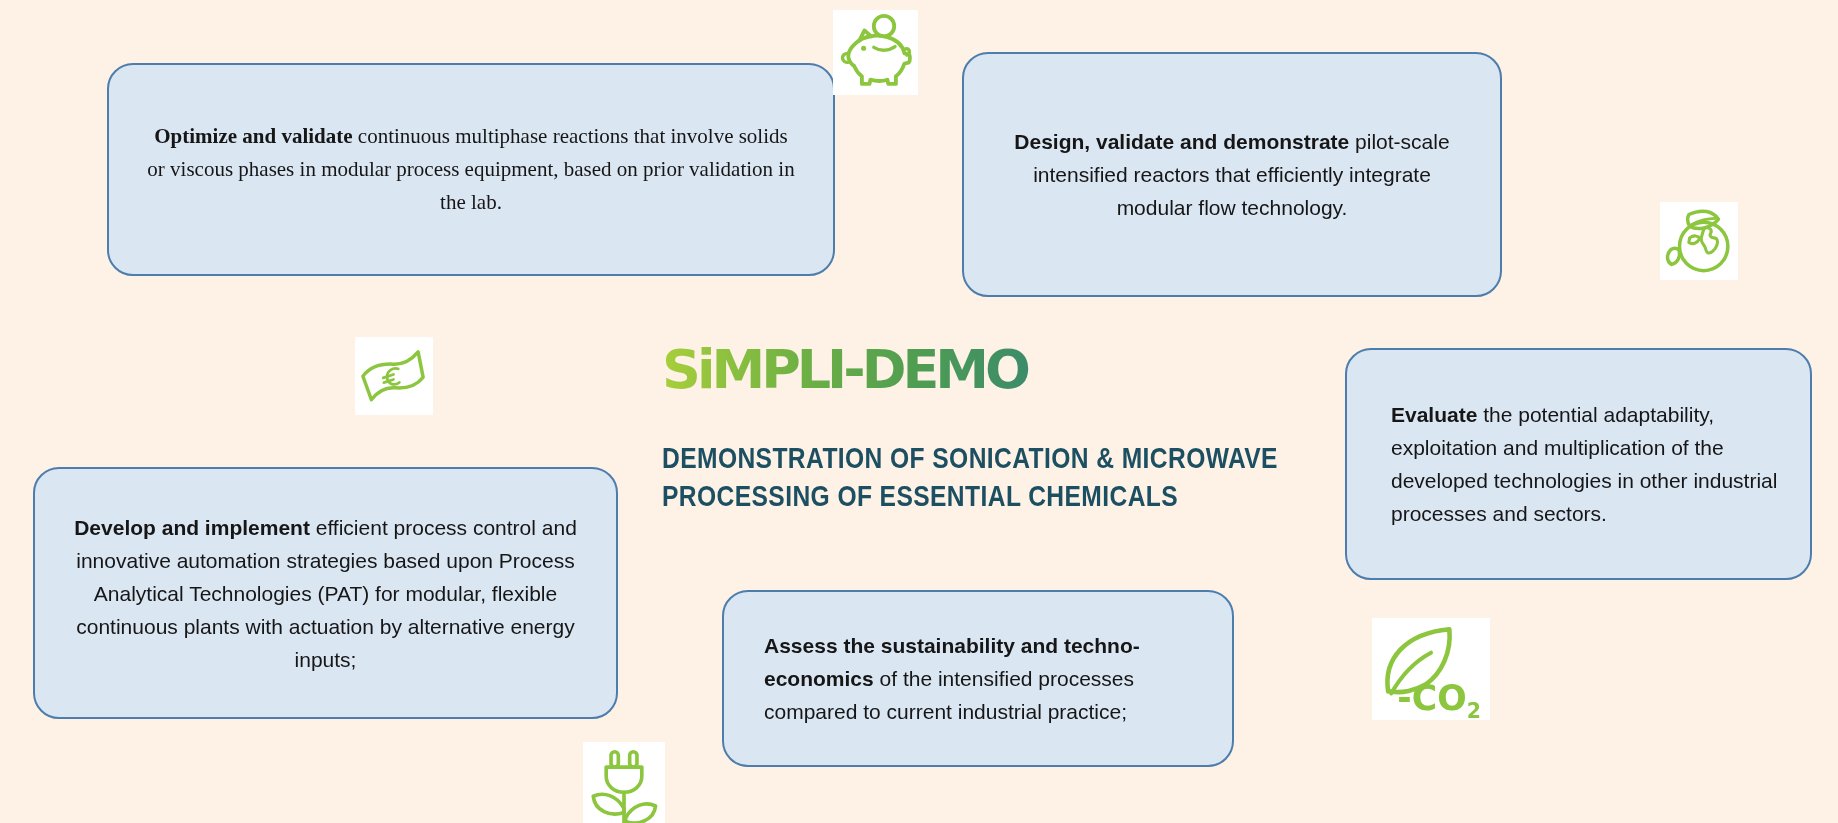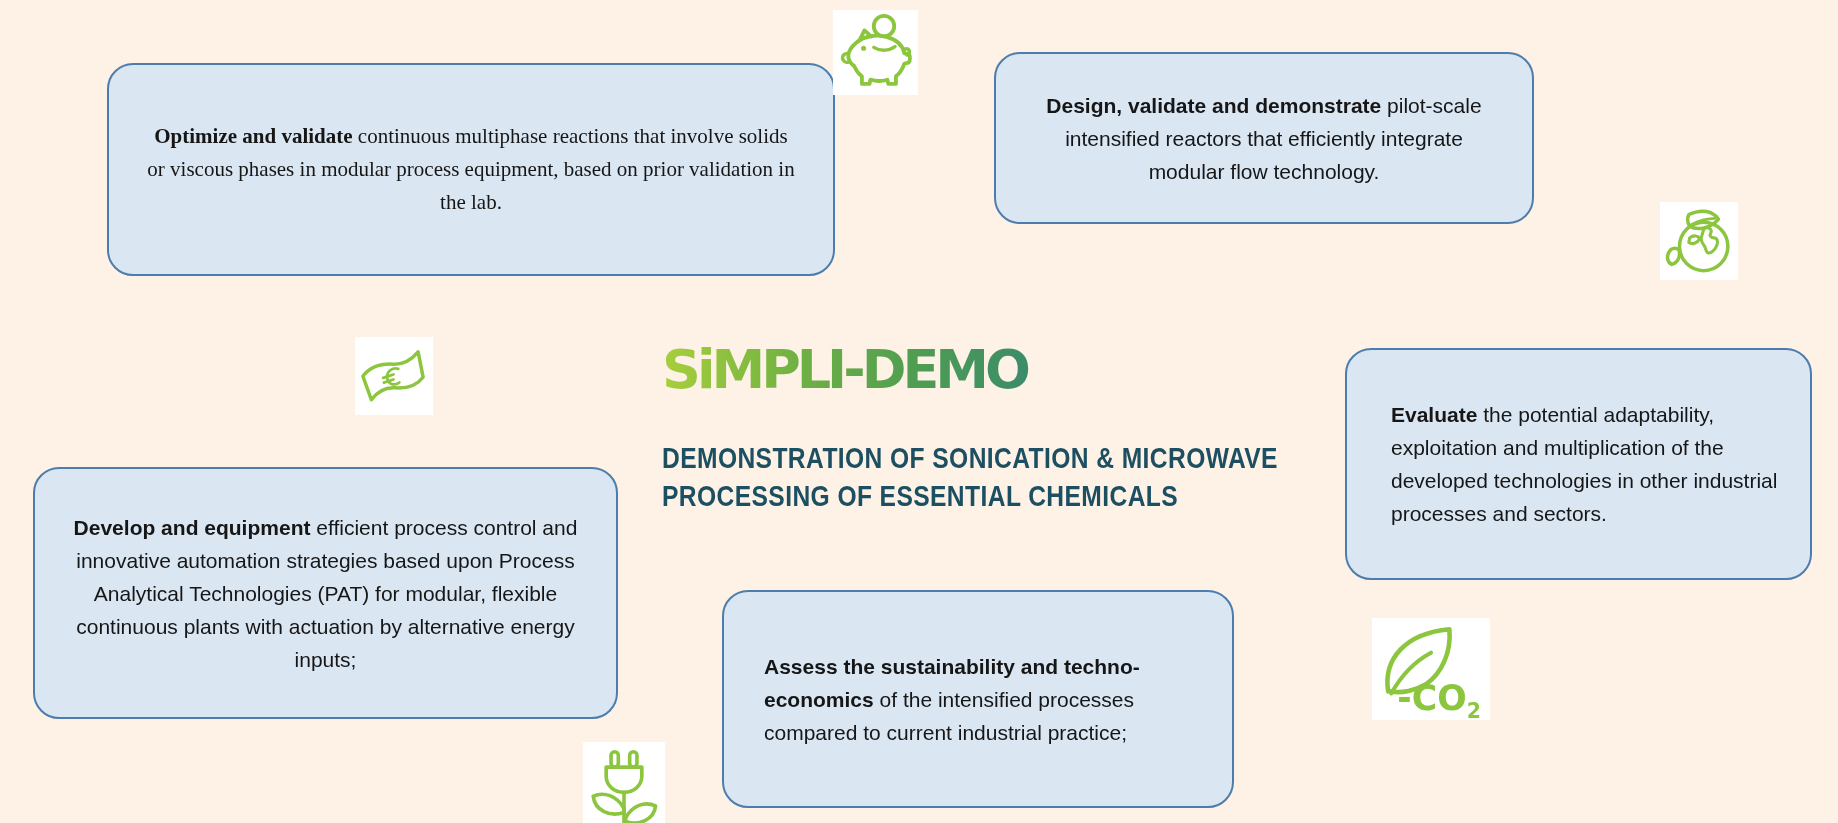--- a/index.html
+++ b/index.html
@@ -17,24 +17,24 @@
   }
   .obj-text{
     margin:0;
     font-size:21px;line-height:33px;color:#161616;
   }
   .obj-text b{font-weight:bold;}
   .t-center{text-align:center;}
   .t-left{text-align:left;}
 
   .box-optimize{left:107px;top:63px;width:728px;height:213px;padding:14px 38px;font-family:Liberation Serif, serif;}
-  .box-design{left:962px;top:52px;width:540px;height:172px;padding:14px 34px;margin-left:32px;}
+  .box-design{left:962px;top:52px;width:540px;height:245px;padding:14px 34px;}
   .box-evaluate{left:1345px;top:348px;width:467px;height:232px;padding:14px 26px 14px 44px;justify-content:flex-start;}
   .box-develop{left:33px;top:467px;width:585px;height:252px;padding:14px 26px;}
-  .box-assess{left:722px;top:590px;width:512px;height:218px;padding:14px 30px 14px 40px;justify-content:flex-end;}
+  .box-assess{left:722px;top:590px;width:512px;height:177px;padding:14px 30px 14px 40px;justify-content:flex-end;}
 
   
   .logo{position:absolute;left:662px;top:322px;}
   .wordmark{
     font-family:"DejaVu Sans",sans-serif;
     font-weight:bold;
     font-size:54px;line-height:95px;
     letter-spacing:-4px;
     background:linear-gradient(90deg,#a8cf3b 0%,#6fb144 18%,#4f9d52 34%,#3a8a6d 50%,#2a6f7d 66%,#1c5468 82%,#143f54 100%);
     -webkit-background-clip:text;background-clip:text;
@@ -74,21 +74,21 @@
 
   <div class="obox box-design">
     <p class="obj-text t-center"><b>Design, validate and demonstrate</b><span> pilot-scale intensified reactors that efficiently integrate modular flow technology.</span></p>
   </div>
 
   <div class="obox box-evaluate">
     <p class="obj-text t-left"><b>Evaluate</b><span> the potential adaptability, exploitation and multiplication of the developed technologies in other industrial processes and sectors.</span></p>
   </div>
 
   <div class="obox box-develop">
-    <p class="obj-text t-center"><b>Develop and equipment</b><span> efficient process control and innovative automation strategies based upon Process Analytical Technologies (PAT) for modular, flexible continuous plants with actuation by alternative energy inputs;</span></p>
+    <p class="obj-text t-center"><b>Develop and implement</b><span> efficient process control and innovative automation strategies based upon Process Analytical Technologies (PAT) for modular, flexible continuous plants with actuation by alternative energy inputs;</span></p>
   </div>
 
   <div class="obox box-assess">
     <p class="obj-text t-left"><b>Assess the sustainability and techno-economics</b><span> of the intensified processes compared to current industrial practice;</span></p>
   </div>
 
   <div class="logo">
     <div class="wordmark">SiMPLI-DEMO</div>
     <div class="subtitle">
       <div>DEMONSTRATION OF SONICATION &amp; MICROWAVE</div>

